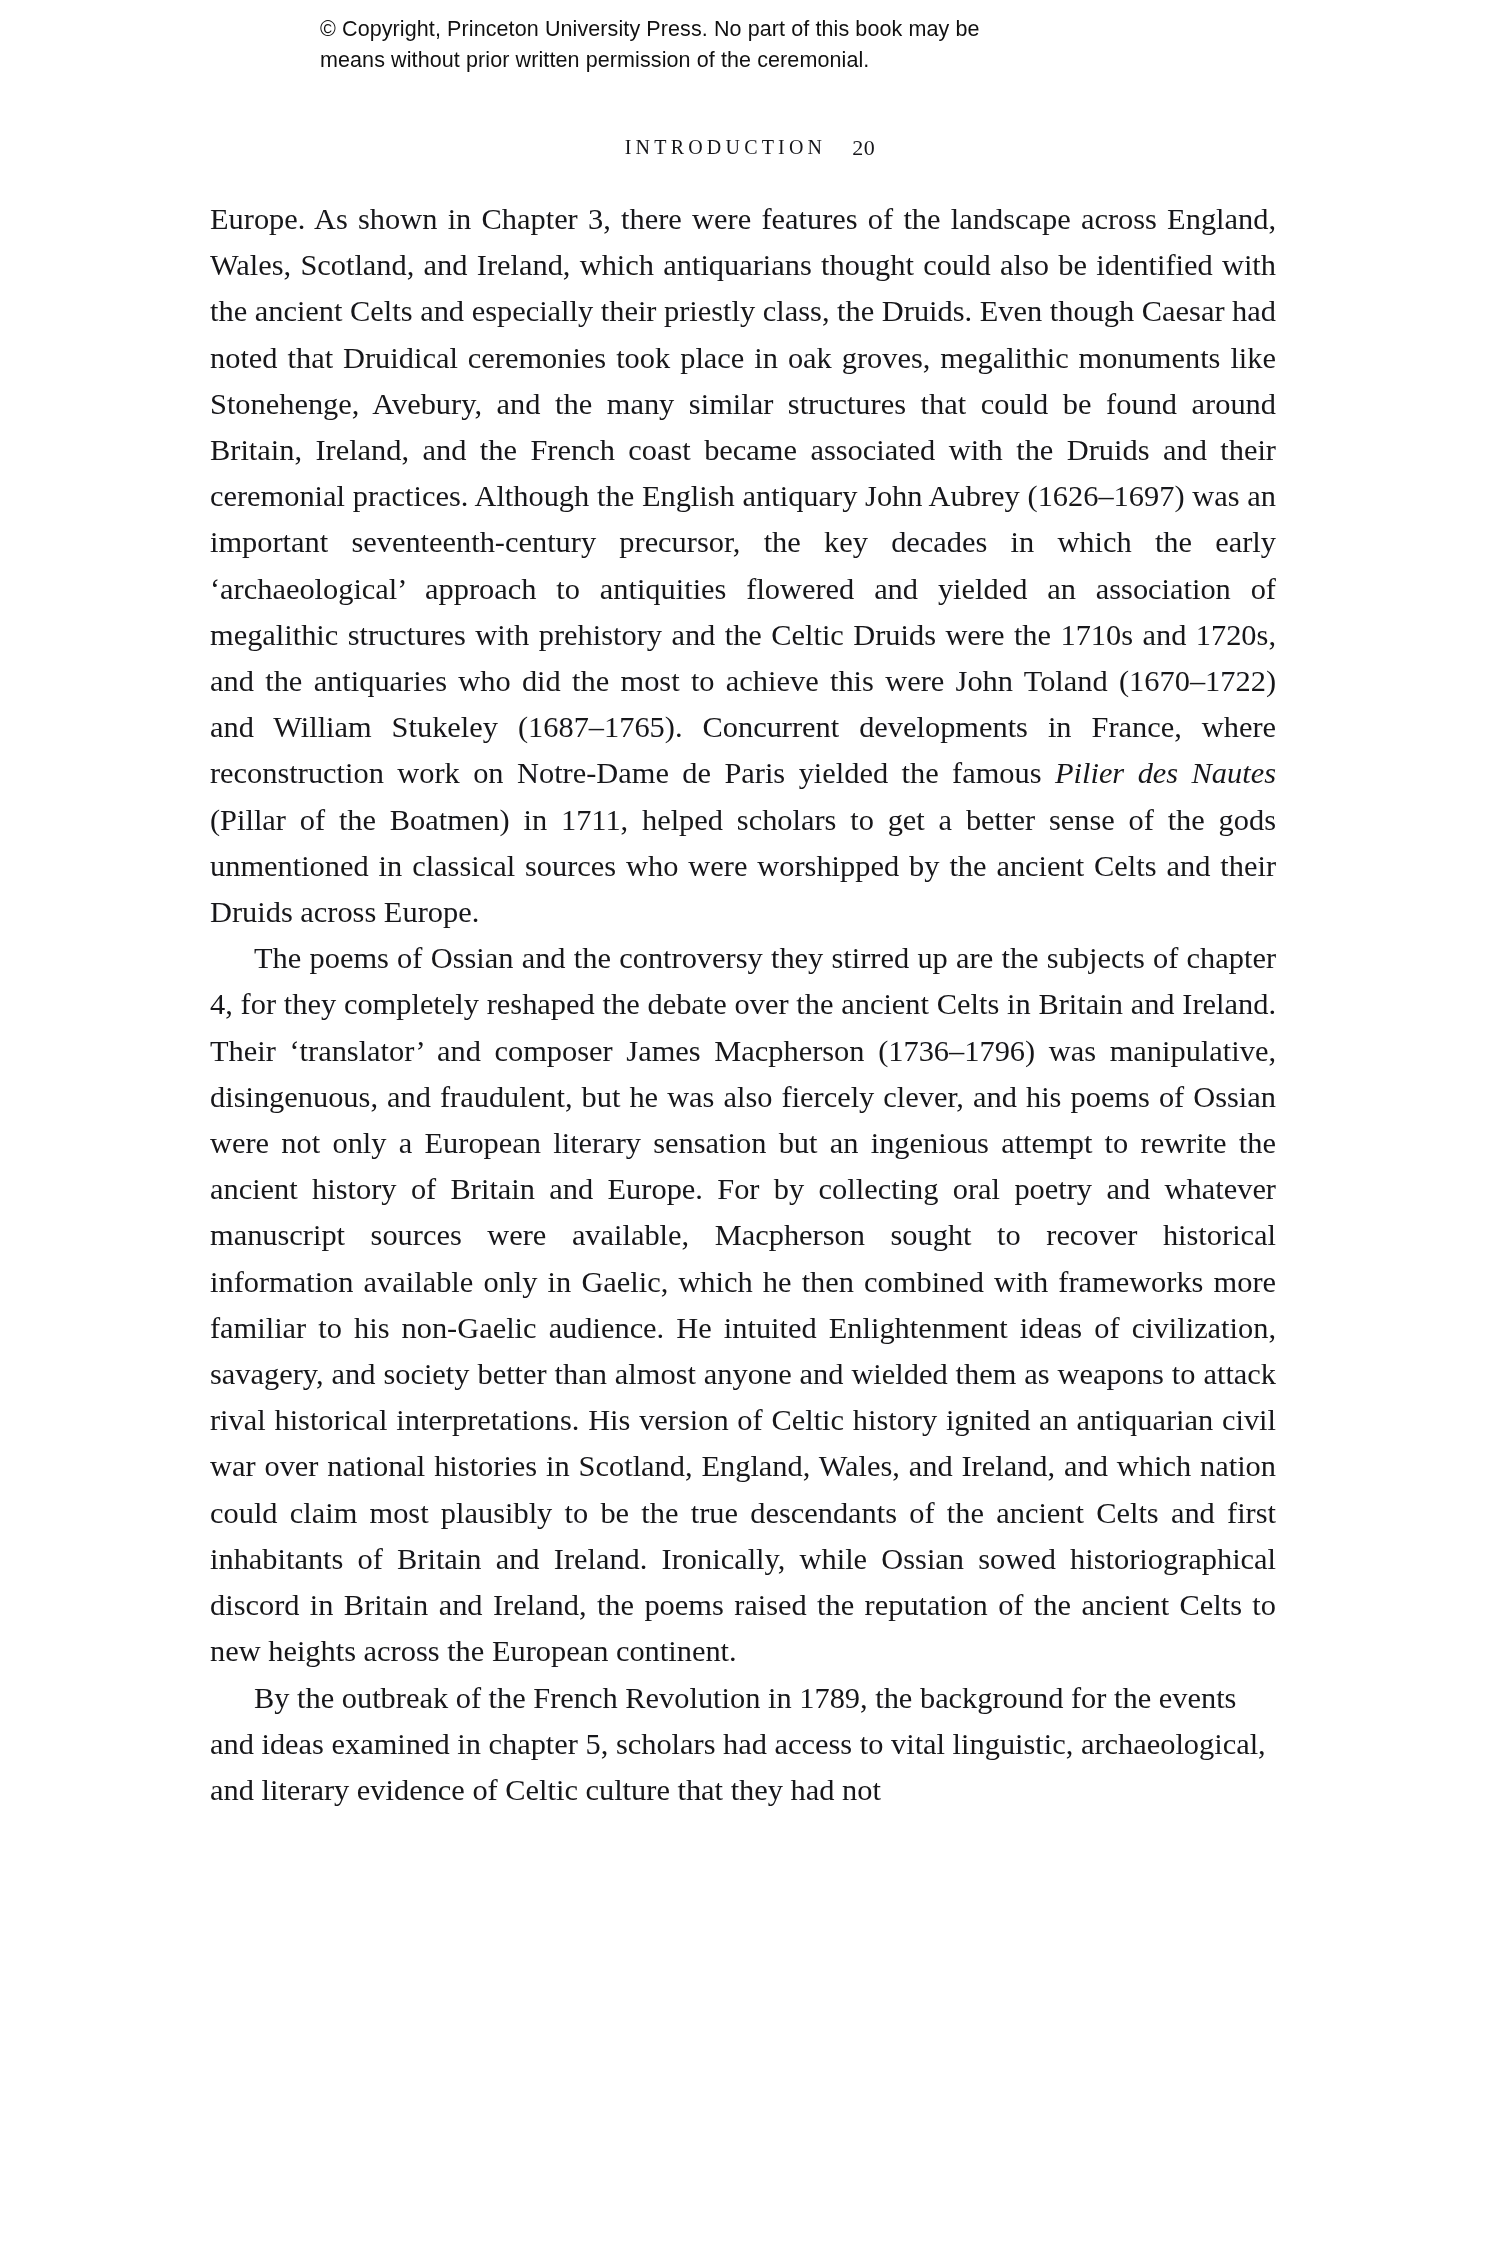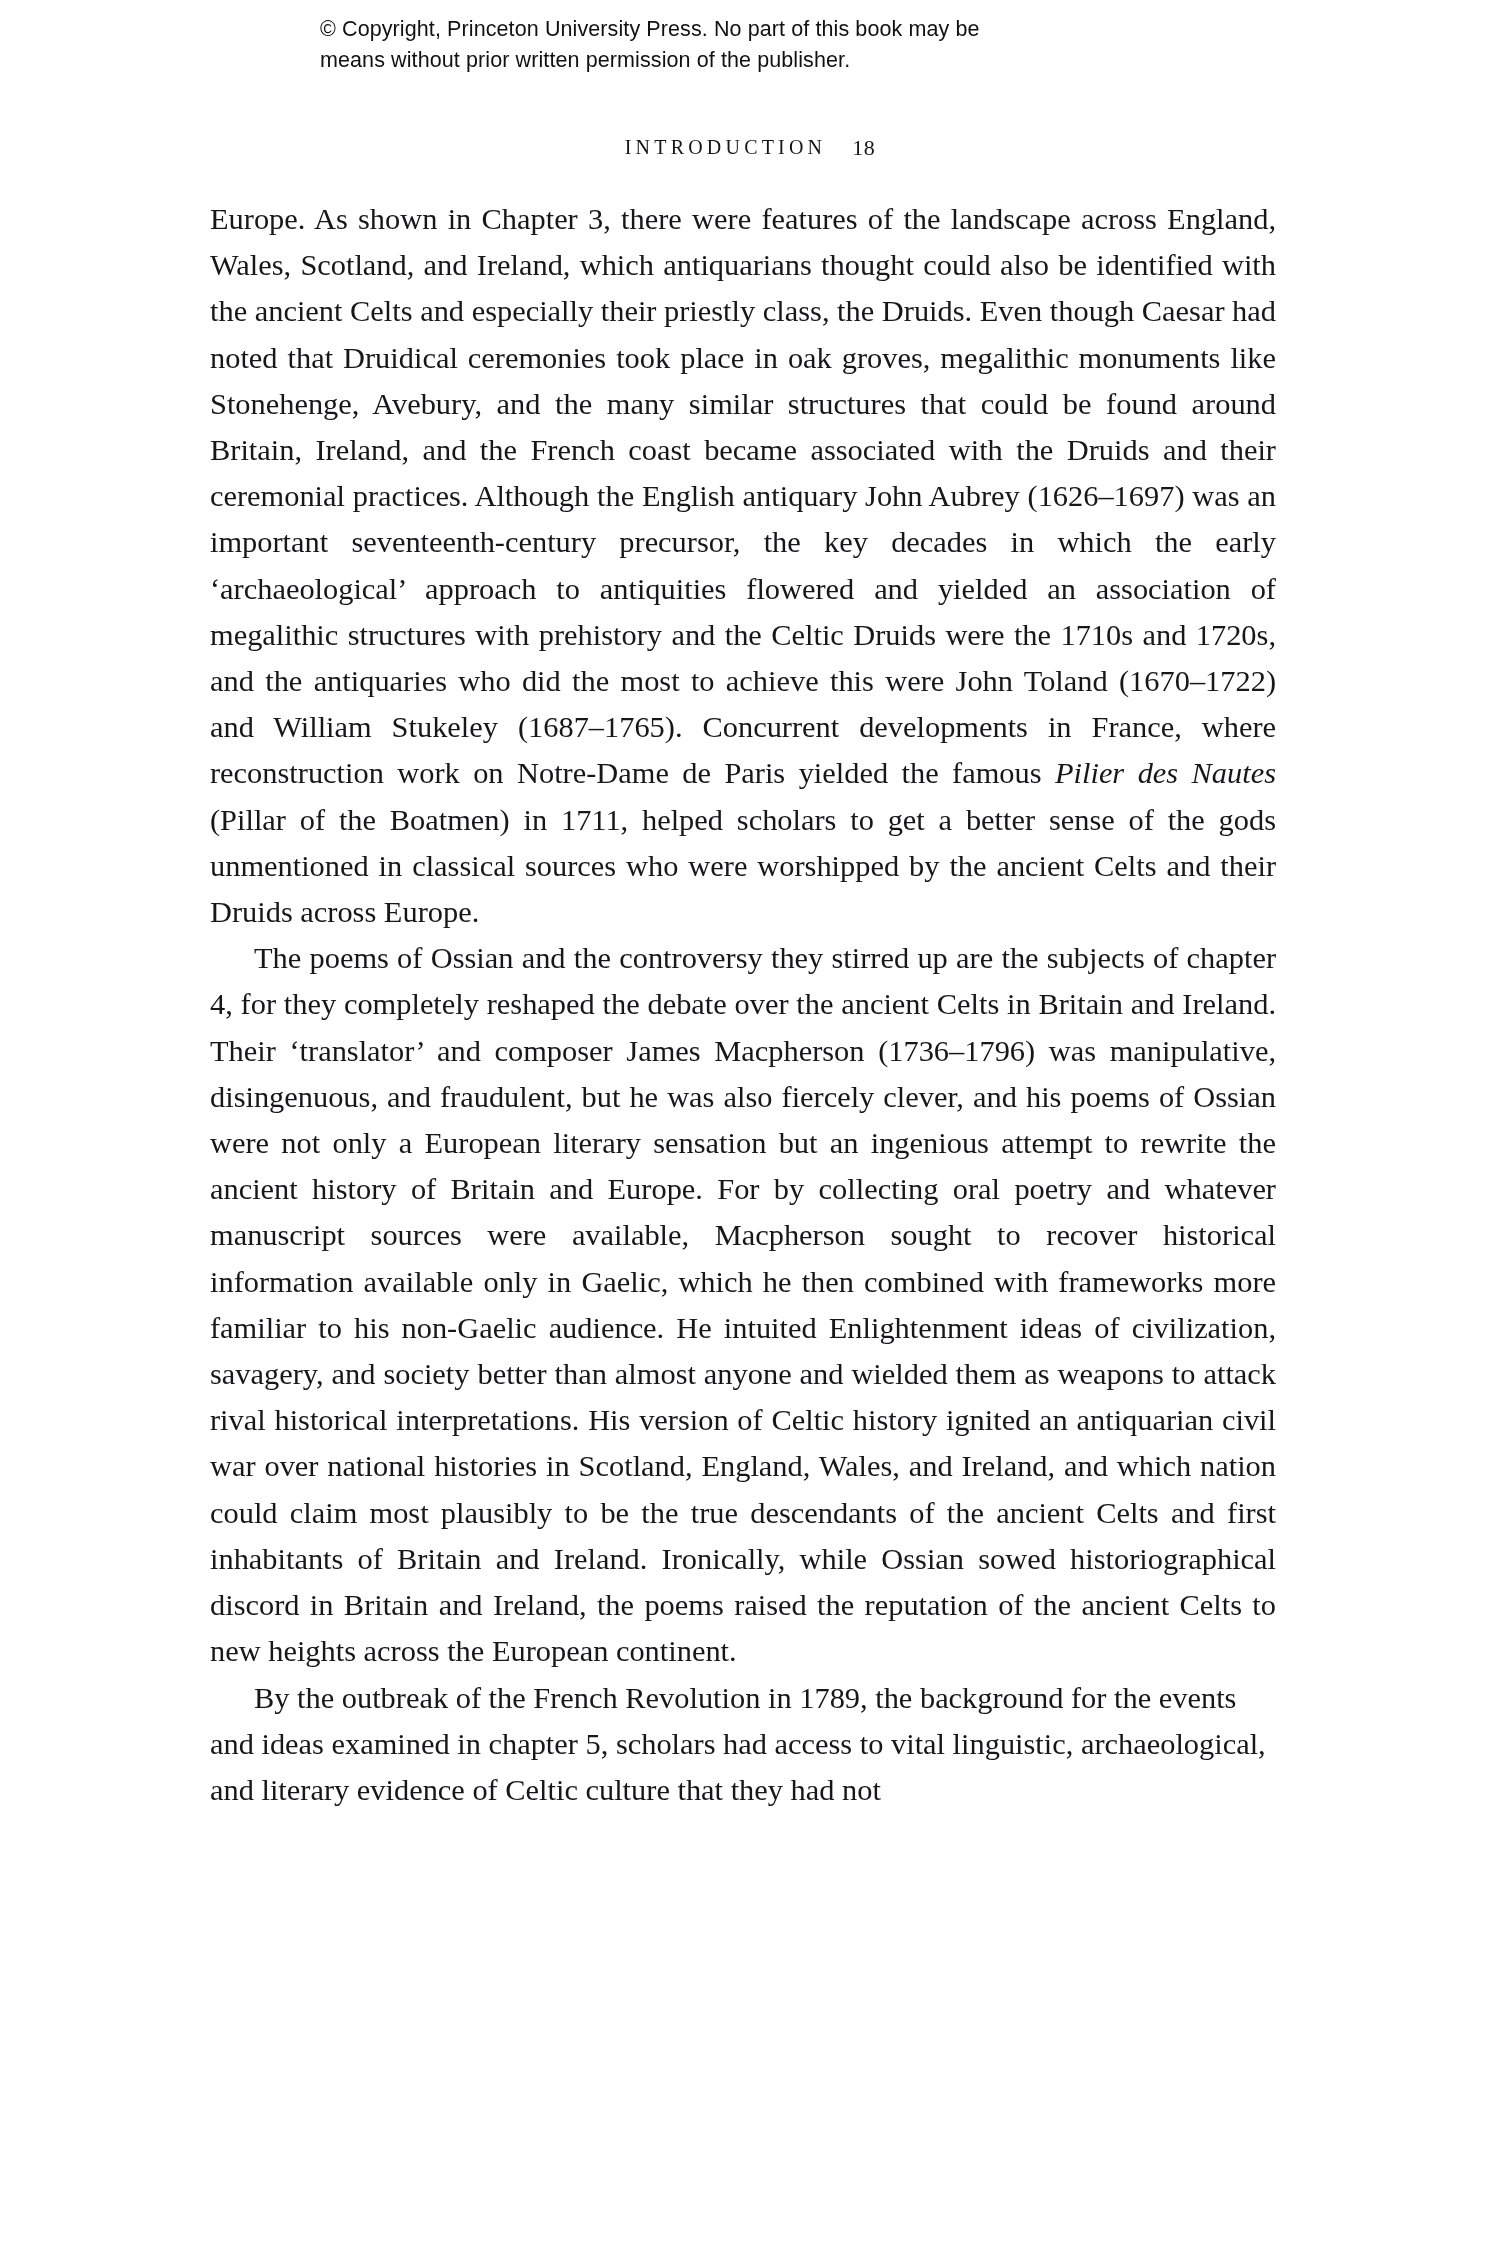--- a/index.html
+++ b/index.html
@@ -100,25 +100,25 @@
     letter-spacing: 0.2px;
   }
 </style>
 </head>
 <body>
 
 <div class="page">
 
   <div class="copyright-block">
     <span class="cline">© Copyright, Princeton University Press. No part of this book may be</span>
-    <span class="cline">means without prior written permission of the publisher.</span>
+    <span class="cline">means without prior written permission of the ceremonial.</span>
   </div>
 
   <div class="running-head">
-    <span class="rh-title">INTRODUCTION</span><span class="rh-folio">18</span>
+    <span class="rh-title">INTRODUCTION</span><span class="rh-folio">20</span>
   </div>
 
   <div class="body-col">
 
     <p><span>Europe. As shown in Chapter 3, there were features of the landscape across England, Wales, Scotland, and Ireland, which antiquarians thought could also be identified with the ancient Celts and especially their priestly class, the Druids. Even though Caesar had noted that Druidical ceremonies took place in oak groves, megalithic monuments like Stonehenge, Avebury, and the many similar structures that could be found around Britain, Ireland, and the French coast became associated with the Druids and their ceremonial practices. Although the English antiquary John Aubrey (1626–1697) was an important seventeenth-century precursor, the key decades in which the early ‘archaeological’ approach to antiquities flowered and yielded an association of megalithic structures with prehistory and the Celtic Druids were the 1710s and 1720s, and the antiquaries who did the most to achieve this were John Toland (1670–1722) and William Stukeley (1687–1765). Concurrent developments in France, where reconstruction work on Notre-Dame de Paris yielded the famous </span><i>Pilier des Nautes</i><span> (Pillar of the Boatmen) in 1711, helped scholars to get a better sense of the gods unmentioned in classical sources who were worshipped by the ancient Celts and their Druids across Europe.</span></p>
 
     <p class="indent"><span>The poems of Ossian and the controversy they stirred up are the subjects of chapter 4, for they completely reshaped the debate over the ancient Celts in Britain and Ireland. Their ‘translator’ and composer James Macpherson (1736–1796) was manipulative, disingenuous, and fraudulent, but he was also fiercely clever, and his poems of Ossian were not only a European literary sensation but an ingenious attempt to rewrite the ancient history of Britain and Europe. For by collecting oral poetry and whatever manuscript sources were available, Macpherson sought to recover historical information available only in Gaelic, which he then combined with frameworks more familiar to his non-Gaelic audience. He intuited Enlightenment ideas of civilization, savagery, and society better than almost anyone and wielded them as weapons to attack rival historical interpretations. His version of Celtic history ignited an antiquarian civil war over national histories in Scotland, England, Wales, and Ireland, and which nation could claim most plausibly to be the true descendants of the ancient Celts and first inhabitants of Britain and Ireland. Ironically, while Ossian sowed historiographical discord in Britain and Ireland, the poems raised the reputation of the ancient Celts to new heights across the European continent.</span></p>
 
     <p class="indent"><span>By the outbreak of the French Revolution in 1789, the background for the events and ideas examined in chapter 5, scholars had access to vital linguistic, archaeological, and literary evidence of Celtic culture that they had not</span></p>
 

